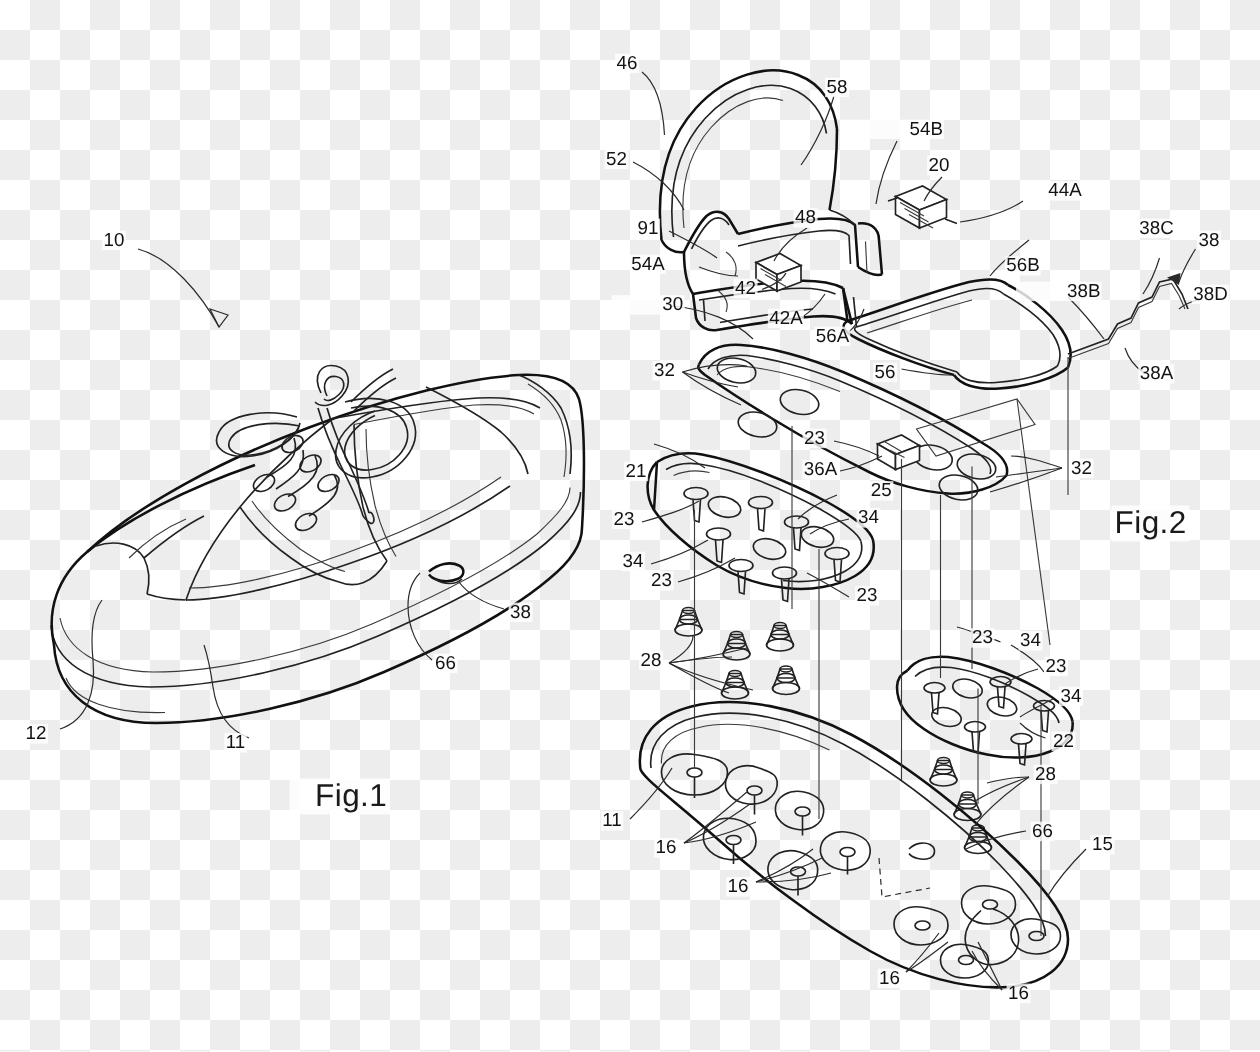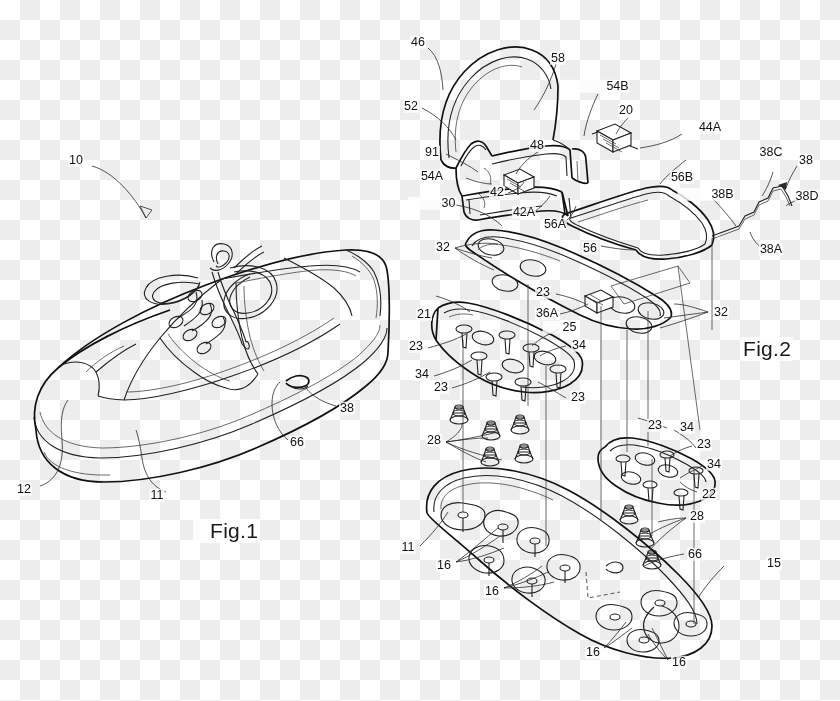--- a/index.html
+++ b/index.html
@@ -512,34 +512,34 @@
   <div class="refnum" style="left:432px;top:203px;padding-left:34px;">30</div>
   <div class="refnum" style="left:524px;top:212px;">42A</div>
   <div class="refnum" style="left:555px;top:224px;">56A</div>
   <div class="refnum" style="left:771px;top:249px;">38A</div>
   <div class="refnum" style="left:590px;top:248px;">56</div>
   <div class="refnum" style="left:443px;top:247px;">32</div>
   <div class="refnum" style="left:543px;top:292px;">23</div>
   <div class="refnum" style="left:424px;top:294px;margin-top:20px;">21</div>
   <div class="refnum" style="left:547px;top:313px;">36A</div>
   <div class="refnum" style="left:721px;top:312px;">32</div>
-  <div class="refnum" style="left:560px;top:327px;padding-left:20px;">25</div>
+  <div class="refnum" style="left:578px;top:327px;padding-left:20px;">25</div>
   <div class="refnum" style="left:416px;top:346px;">23</div>
   <div class="refnum" style="left:579px;top:345px;">34</div>
   <div class="refnum" style="left:422px;top:374px;">34</div>
   <div class="refnum" style="left:441px;top:387px;">23</div>
   <div class="refnum" style="left:578px;top:397px;">23</div>
   <div class="refnum" style="left:655px;top:425px;">23</div>
   <div class="refnum" style="left:687px;top:427px;">34</div>
   <div class="refnum" style="left:434px;top:440px;">28</div>
   <div class="refnum" style="left:704px;top:444px;">23</div>
   <div class="refnum" style="left:714px;top:464px;">34</div>
   <div class="refnum" style="left:709px;top:494px;">22</div>
   <div class="refnum" style="left:697px;top:516px;">28</div>
   <div class="refnum" style="left:408px;top:547px;">11</div>
   <div class="refnum" style="left:695px;top:554px;">66</div>
   <div class="refnum" style="left:444px;top:565px;">16</div>
-  <div class="refnum" style="left:774px;top:563px;text-align:right;">15</div>
+  <div class="refnum" style="left:735px;top:563px;text-align:right;">15</div>
   <div class="refnum" style="left:492px;top:591px;">16</div>
   <div class="refnum" style="left:593px;top:652px;">16</div>
   <div class="refnum" style="left:679px;top:662px;">16</div>
 
 </div>
 
 </body></html>

